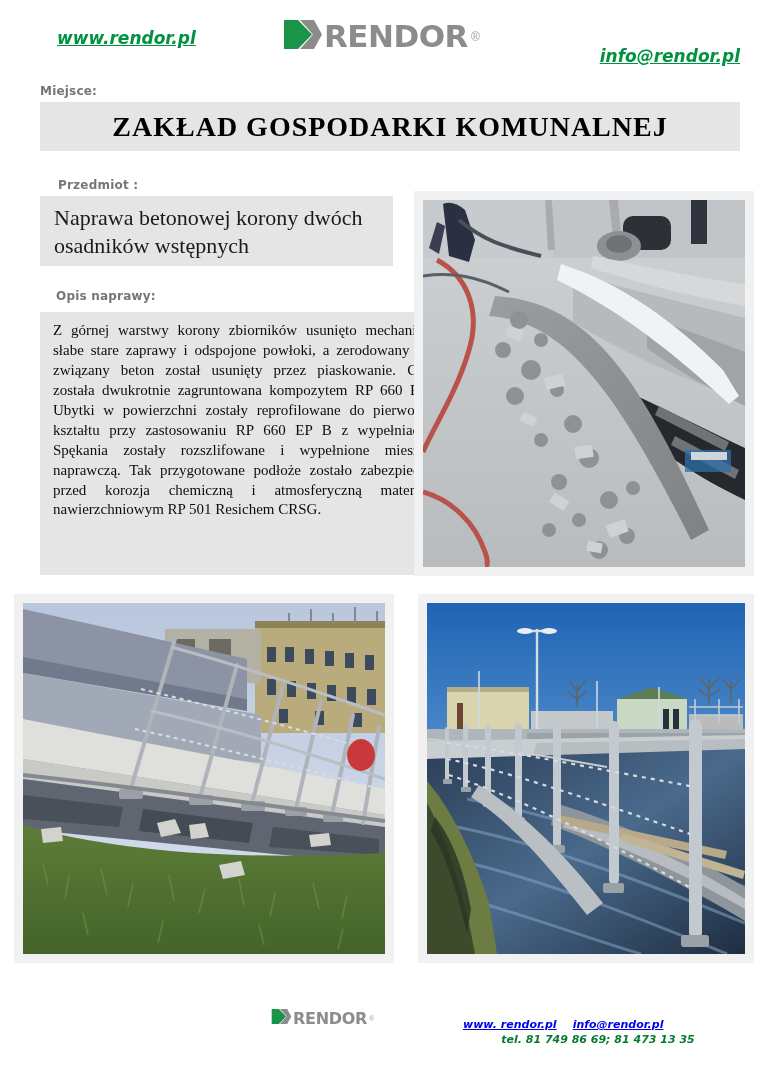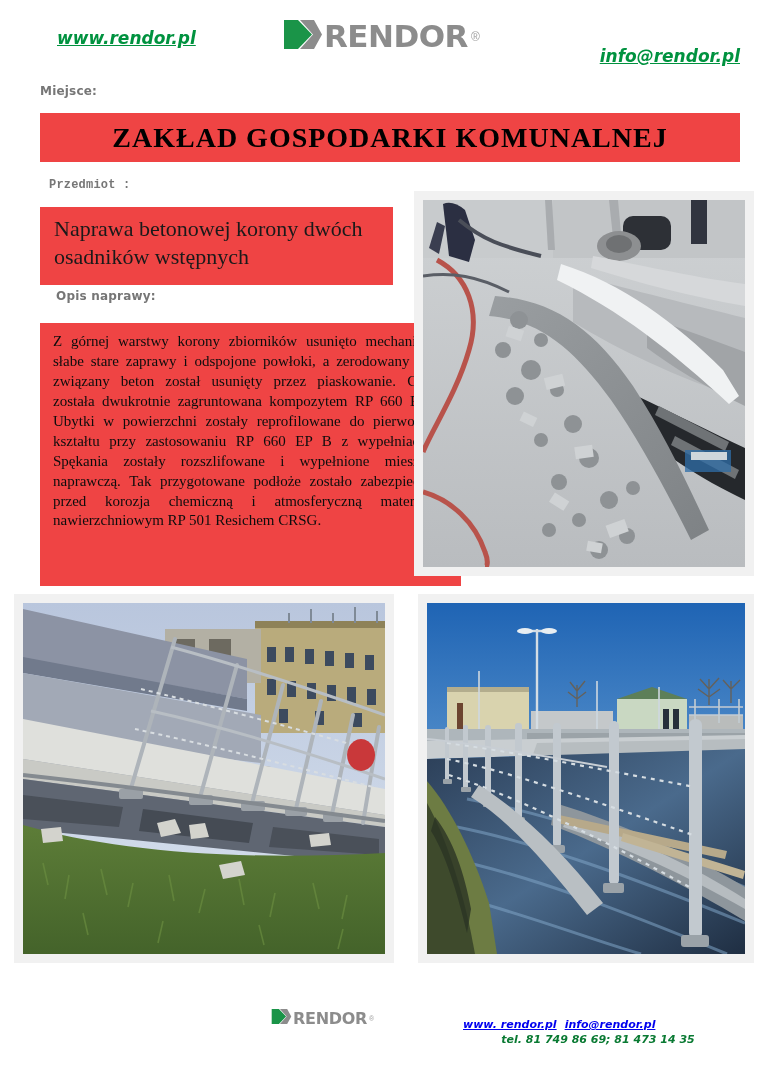--- a/index.html
+++ b/index.html
@@ -68,43 +68,42 @@
     font-weight: bold;
     font-size: 12px;
     color: #767676;
     letter-spacing: 0.2px;
     white-space: nowrap;
   }
 
   
   .green-band {
     position: absolute;
-    background: #ef4444;
-    margin-top: 11px;
+    background: #e5e5e5;
   }
   #place-band {
     left: 40px;  top: 102px;
     width: 700px; height: 49px;
     display: flex;
     align-items: center;
   }
   .place-text {
     width: 100%;
     text-align: center;
     font-family: "Liberation Serif", serif;
     font-weight: bold;
     font-size: 28px;
     letter-spacing: 1px;
     color: #000;
     white-space: nowrap;
   }
 
   #subject-band {
     left: 40px;  top: 196px;
-    width: 353px; height: 78px;
+    width: 353px; height: 70px;
     padding: 8px 14px 0 14px;
     box-sizing: border-box;
   }
   .subject-text {
     font-family: "Liberation Serif", serif;
     font-size: 22px;
     line-height: 1.28;
     color: #1a1a1a;
   }
 
@@ -172,21 +171,21 @@
     left: 455px;
     top: 1017px;
     width: 280px;
     color: #0a7a33;
     font-family: "DejaVu Sans", sans-serif;
     font-weight: bold;
     font-style: italic;
     font-size: 11px;
     line-height: 1.38;
   }
-  .fc-row1 { display: flex; gap: 8px; justify-content: flex-start; padding-left: 8px;}
+  .fc-row1 { display: flex; gap: 16px; justify-content: flex-start; padding-left: 8px;}
   .fc-row2 { text-align: center; padding-left: 6px; }
   .fc-row3 { text-align: center; padding-left: 18px; }
 </style>
 </head>
 <body>
 
 <div class="header">
 
   <div class="logo-main">
     <span class="logo-mark">
@@ -202,21 +201,21 @@
   <a href="#" class="hdr-link left">www.rendor.pl</a>
   <a href="#" class="hdr-link right">info@rendor.pl</a>
 </div>
 
 <div class="mini-label" style="left:40px; top:84px;">Miejsce:</div>
 
 <div class="green-band" id="place-band">
   <div class="place-text">ZAKŁAD     GOSPODARKI     KOMUNALNEJ</div>
 </div>
 
-<div class="mini-label" style="left:49px; top:178px;font-family:Liberation Mono, monospace;">Przedmiot :</div>
+<div class="mini-label" style="left:58px; top:178px;">Przedmiot :</div>
 
 <div class="green-band" id="subject-band">
   <div class="subject-text">Naprawa betonowej korony dwóch osadników wstępnych</div>
 </div>
 
 <div class="mini-label" style="left:56px; top:289px;">Opis naprawy:</div>
 
 <div class="green-band" id="desc-band">
   <p class="desc-text">Z górnej warstwy korony zbiorników usunięto mechanicznie słabe stare zaprawy i odspojone powłoki, a zerodowany słabo związany beton został usunięty przez piaskowanie. Całość została dwukrotnie zagruntowana kompozytem RP 660 EP B. Ubytki w powierzchni zostały reprofilowane do pierwotnego kształtu przy zastosowaniu RP 660 EP B z wypełniaczem. Spękania zostały rozszlifowane i wypełnione mieszanką naprawczą. Tak przygotowane podłoże zostało zabezpieczone przed korozja chemiczną i atmosferyczną materiałem nawierzchniowym RP 501 Resichem CRSG.</p>
 </div>
@@ -525,14 +524,14 @@
   </span>
   <span class="footer-word">RENDOR</span>
   <span class="footer-reg">®</span>
 </div>
 
 <div class="footer-contact">
   <div class="fc-row1">
     <a href="#">www.  rendor.pl</a>
     <a href="#">info@rendor.pl</a>
   </div>
-  <div class="fc-row2">tel. 81 749 86 69;  81 473 14 35</div>
+  <div class="fc-row2">tel. 81 749 86 69;  81 473 13 35</div>
 </div>
 
 </body></html>

